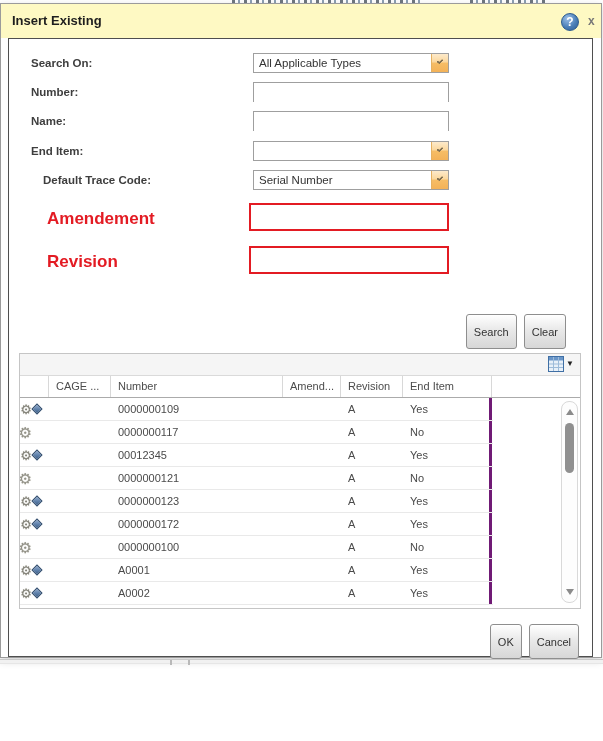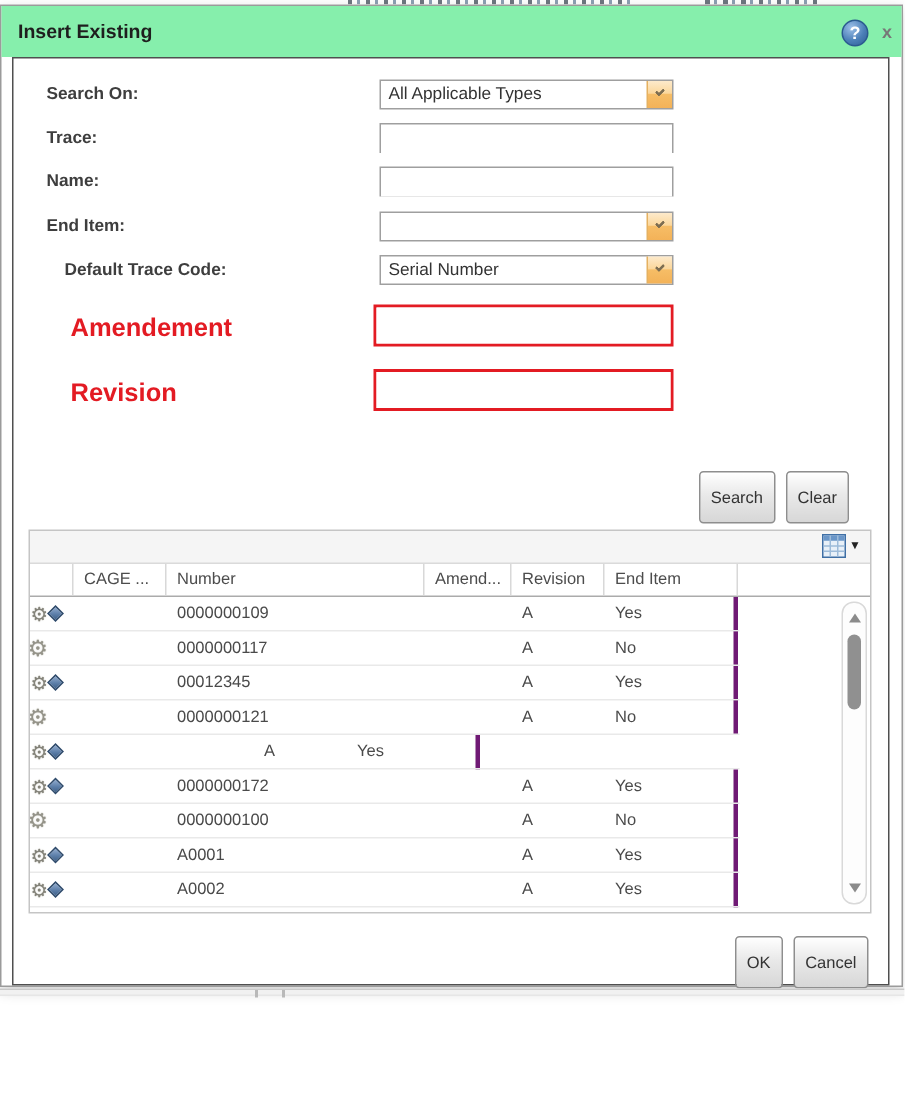--- a/index.html
+++ b/index.html
@@ -12,21 +12,21 @@
   .bg-noise { position:absolute; top:0; height:3px; background:repeating-linear-gradient(90deg,#4a5560 0 3px,transparent 3px 6px,#7088a0 6px 8px,transparent 8px 12px); opacity:.8; }
   .bg-noise.n1 { left:232px; width:190px; }
   .bg-noise.n2 { left:470px; width:75px; }
 
   
   .dialog {
     position:absolute; left:0; top:3px; width:602px; height:655px;
     background:#fff; border:1px solid #9b9b9b;
     box-shadow:0 3px 8px rgba(0,0,0,.18);
   }
-  .titlebar { position:absolute; left:0; top:0; width:100%; height:34px; background:#86efac; }
+  .titlebar { position:absolute; left:0; top:0; width:100%; height:34px; background:#fef9c3; }
   .dlg-title { position:absolute; left:11px; top:9px; font-size:13px; font-weight:bold; color:#1e1e1e; }
   .help-icon {
     position:absolute; left:560px; top:9px; width:18px; height:18px; border-radius:50%;
     background:radial-gradient(circle at 35% 28%, #9cc0e8 0%, #4c80b8 55%, #2d5d94 100%);
     border:1px solid #2b5a8f; color:#fff; font-weight:bold; font-size:12px;
     text-align:center; line-height:16px; cursor:pointer;
   }
   .close-x { position:absolute; left:587px; top:10px; font-size:12px; font-weight:bold; color:#777; cursor:pointer; line-height:14px; }
 
   .panel {
@@ -119,21 +119,21 @@
   <div class="panel">
 
     <span class="frm-label" style="top:17px;">Search On:</span>
     <div class="field" style="top:14px;">
       <span class="value">All Applicable Types</span>
       <span class="trigger">
           <span class="chev"></span>
         </span>
     </div>
 
-    <span class="frm-label" style="top:46px;">Trace:</span>
+    <span class="frm-label" style="top:46px;">Number:</span>
     <div class="field" style="top:43px;">
       <input type="text" value="" style="">
     </div>
 
     <span class="frm-label" style="top:75px;">Name:</span>
     <div class="field" style="top:72px;">
       <input type="text" value="" style="">
     </div>
 
     <span class="frm-label" style="top:105px;">End Item:</span>
@@ -253,20 +253,21 @@
   </div>
 
   <div class="trow">
     <div class="cell c0">
       <span class="ricon end-item">
         <span class="gear-glyph">⚙</span>
         <span class="diamond"></span>
       </span>
     </div>
     <div class="cell c1"></div>
+    <div class="cell c2">0000000123</div>
     <div class="cell c3"></div>
     <div class="cell c4">A</div>
     <div class="cell c5">Yes</div>
     <div class="cell c6"></div>
   </div>
 
   <div class="trow">
     <div class="cell c0">
       <span class="ricon end-item">
         <span class="gear-glyph">⚙</span>

